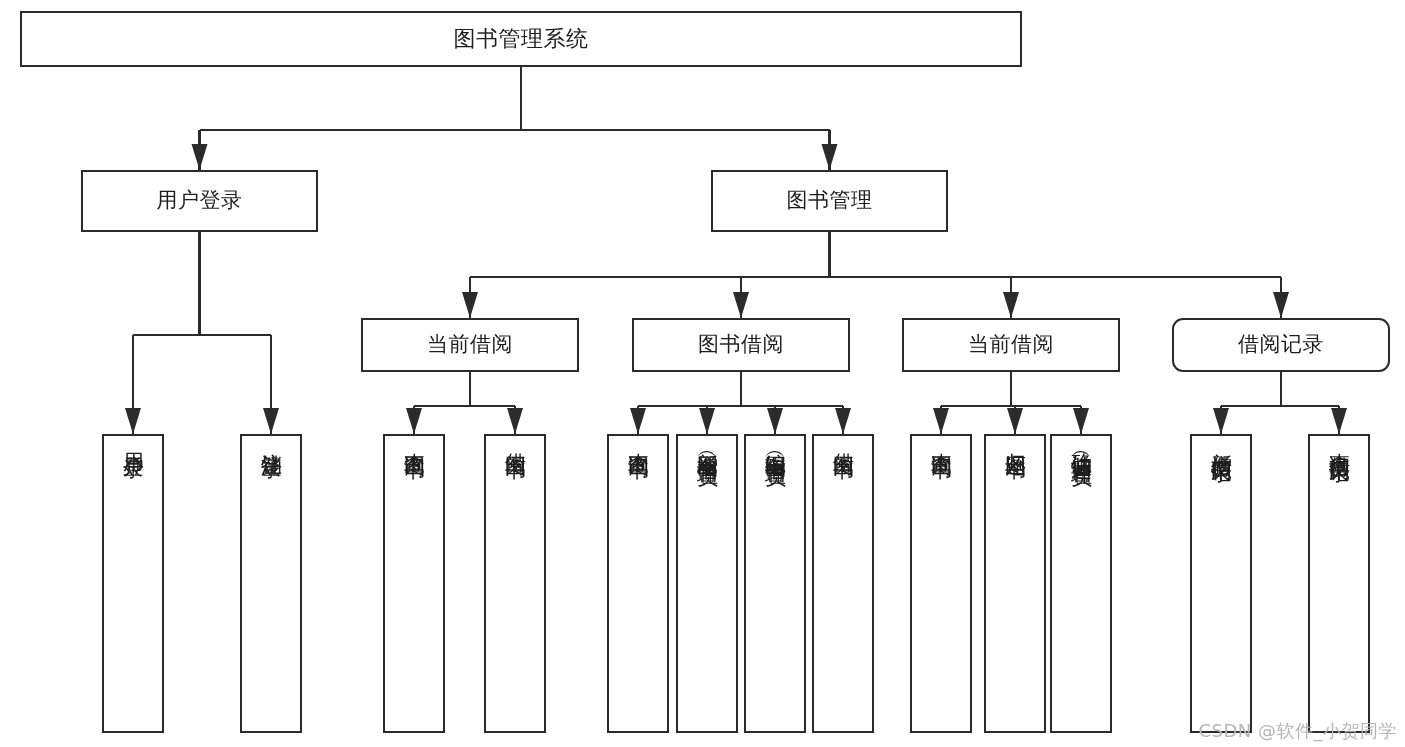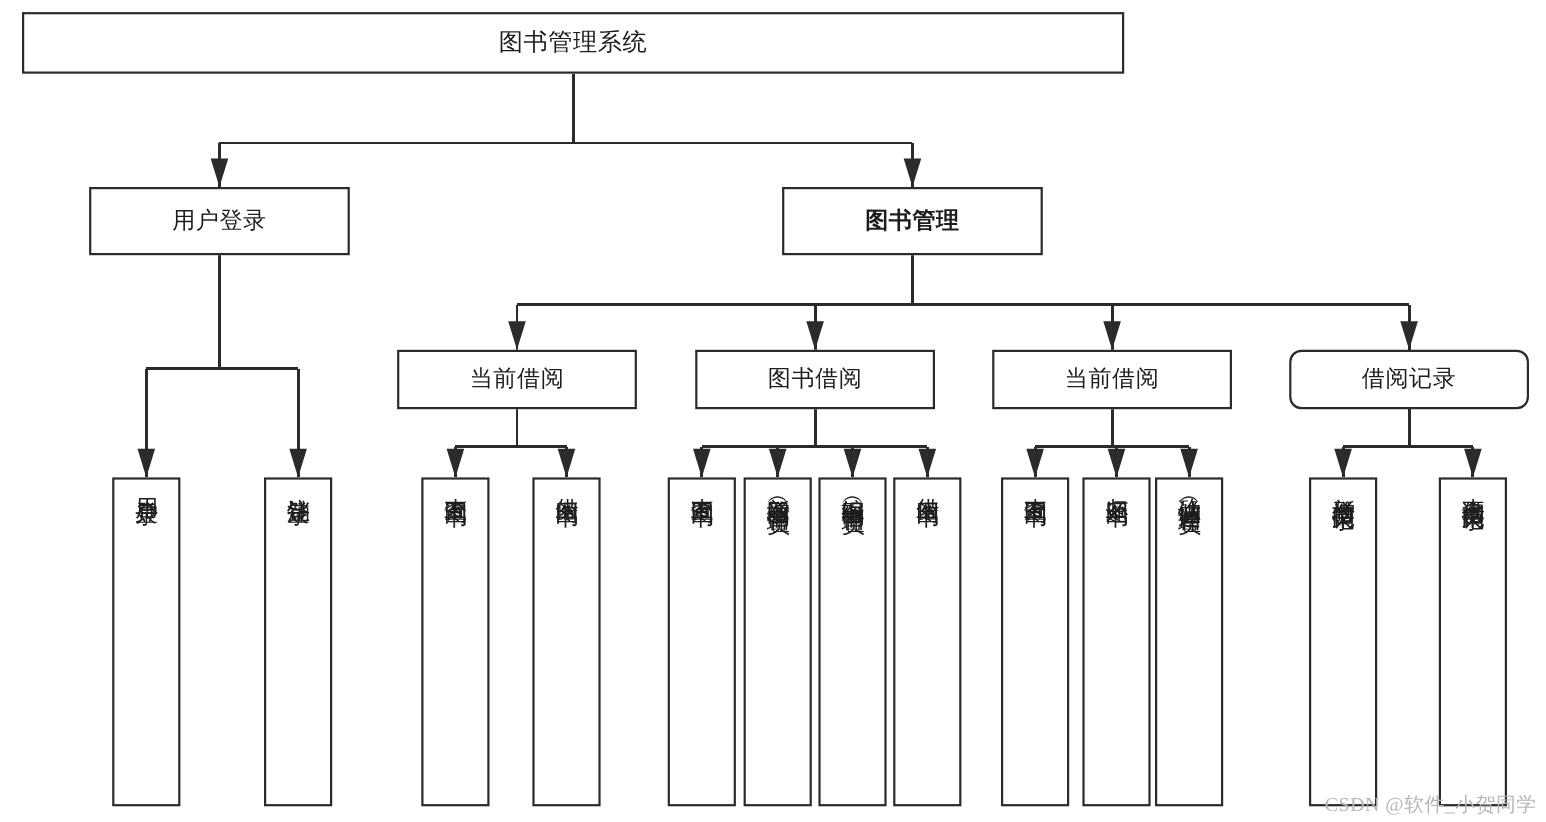--- a/index.html
+++ b/index.html
@@ -61,21 +61,20 @@
     font-size: 22px;
   }
   .watermark {
     position: absolute;
     right: 8px;
     bottom: 4px;
     font-size: 18px;
     color: #b6b6b6;
     white-space: nowrap;
     letter-spacing: 0.5px;
-    font-family: Liberation Serif, serif;
   }
 </style>
 </head>
 <body>
 
 <div id="canvas">
 
   <svg id="edges" viewBox="0 0 1405 747">
       <line x1="521" y1="67" x2="521" y2="130" stroke="#2b2b2b" stroke-width="2.6" shape-rendering="crispEdges"></line>
       <line x1="199.5" y1="130" x2="829.5" y2="130" stroke="#2b2b2b" stroke-width="2.6" shape-rendering="crispEdges"></line>
@@ -131,21 +130,21 @@
       <polygon points="1331,408 1347,408 1339,434" fill="#2b2b2b"></polygon>
     </svg>
 
   <div class="node root" style="left: 20px; top: 11px; width: 1002px; height: 56px;">
     <span class="label">图书管理系统</span>
   </div>
 
   <div class="node" style="left: 81px; top: 170px; width: 237px; height: 62px;">
     <span class="label">用户登录</span>
   </div>
-  <div class="node" style="left: 711px; top: 170px; width: 237px; height: 62px; font-weight: bold;">
+  <div class="node" style="left: 711px; top: 170px; width: 237px; height: 62px;">
     <span class="label">图书管理</span>
   </div>
 
   <div class="node" style="left: 361px; top: 318px; width: 218px; height: 54px;">
     <span class="label">当前借阅</span>
   </div>
   <div class="node" style="left: 902px; top: 318px; width: 218px; height: 54px;">
     <span class="label">当前借阅</span>
   </div>
   <div class="node" style="left: 632px; top: 318px; width: 218px; height: 54px;">

